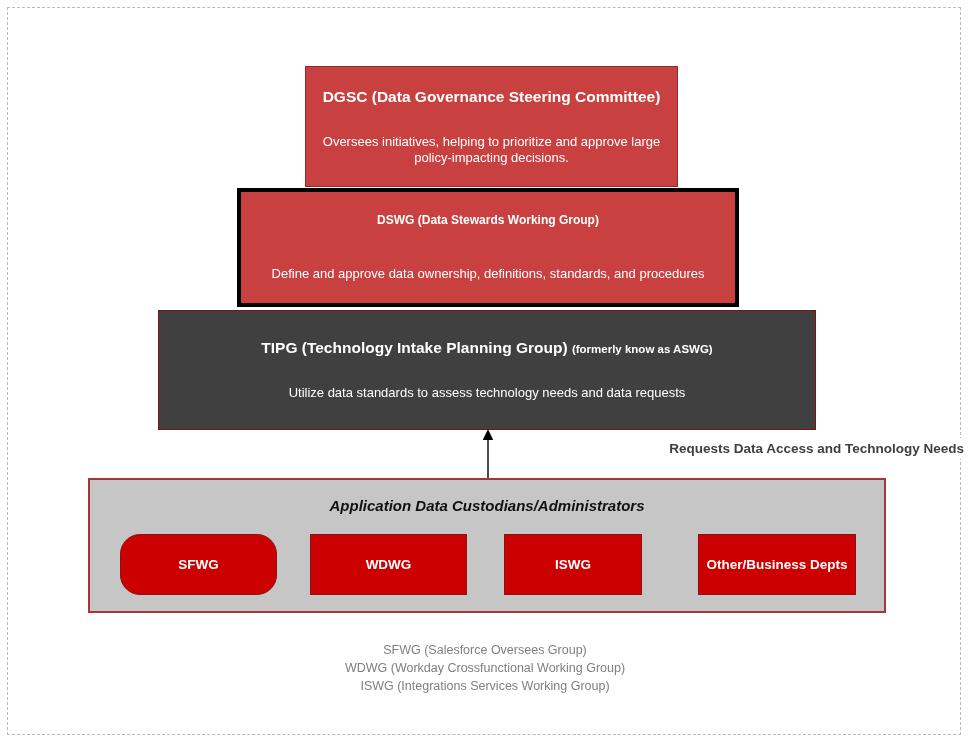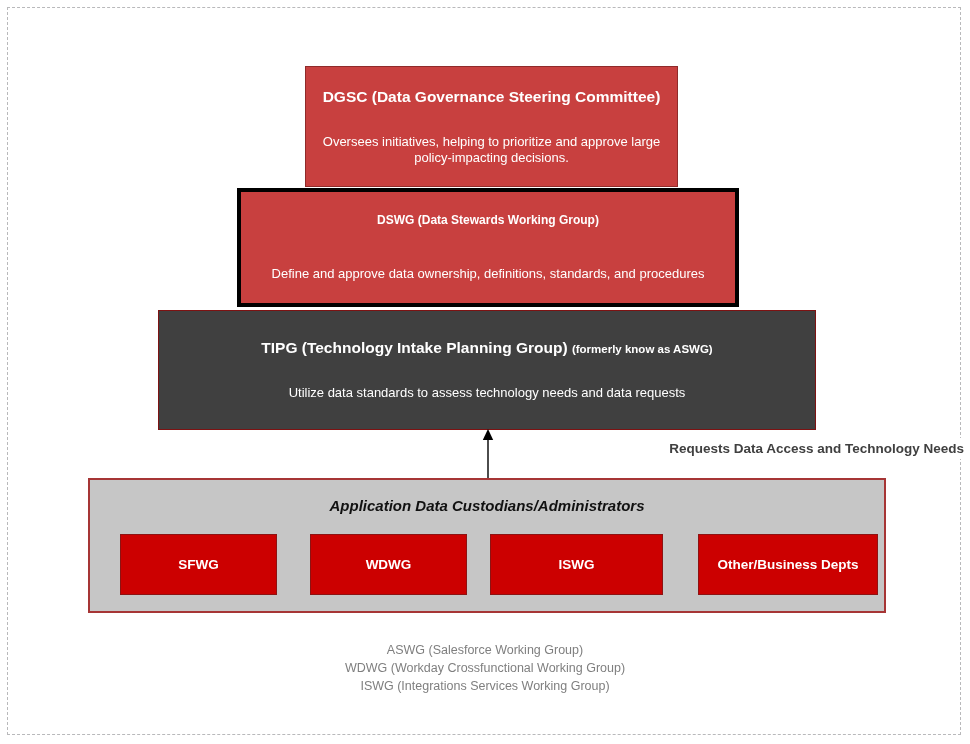--- a/index.html
+++ b/index.html
@@ -155,24 +155,24 @@
     border: 1px solid #8d1313;
     box-sizing: border-box;
     display: flex;
     align-items: center;
     justify-content: center;
     color: #ffffff;
     font-weight: bold;
     font-size: 13.5px;
     text-align: center;
   }
-  .wg-0 { left: 30px;  width: 157px; }
+  .wg-0 { left: 30px;  width: 157px; border-radius: 20px; }
   .wg-1 { left: 220px; width: 157px; }
-  .wg-2 { left: 400px; width: 173px; }
-  .wg-3 { left: 608px; width: 180px; text-align: center; }
+  .wg-2 { left: 414px; width: 138px; }
+  .wg-3 { left: 608px; width: 158px; text-align: center; }
 
   
   #legend {
     position: absolute;
     left: 0;
     right: 0;
     top: 641px;
     text-align: center;
     color: #7f7f7f;
     font-size: 12.5px;
@@ -223,18 +223,18 @@
     </div>
     <div class="wg-box wg-2">
       <span>ISWG</span>
     </div>
     <div class="wg-box wg-3">
       <span>Other/Business Depts</span>
     </div>
   </div>
 
   <div id="legend">
-    <div>ASWG (Salesforce Working Group)</div>
+    <div>SFWG (Salesforce Oversees Group)</div>
     <div>WDWG (Workday Crossfunctional Working Group)</div>
     <div>ISWG (Integrations Services Working Group)</div>
   </div>
 
 </div>
 
 </body></html>

